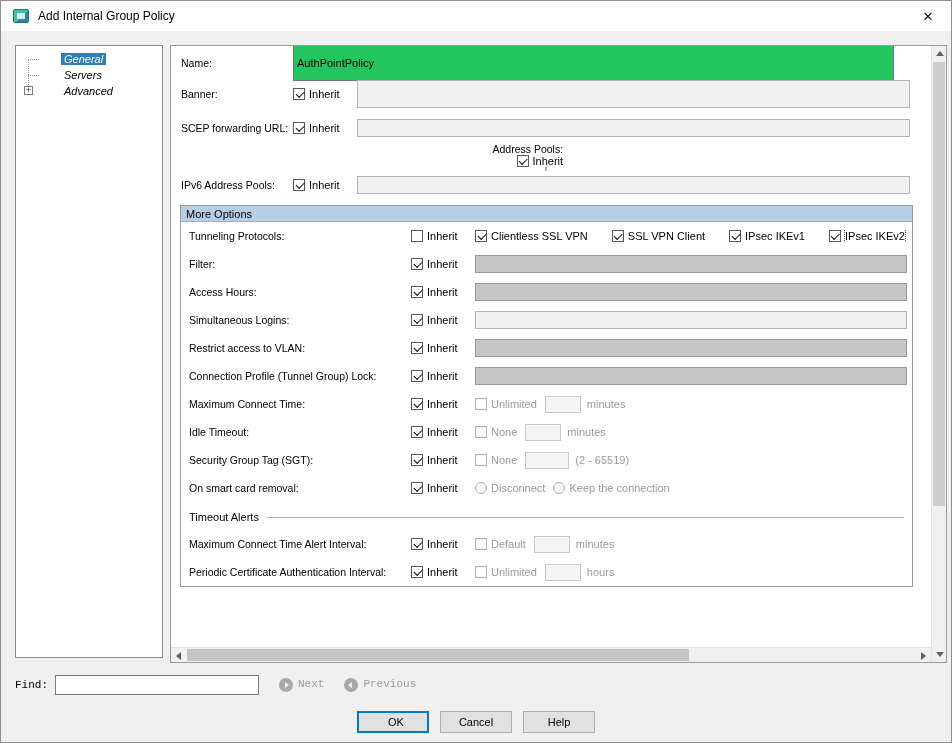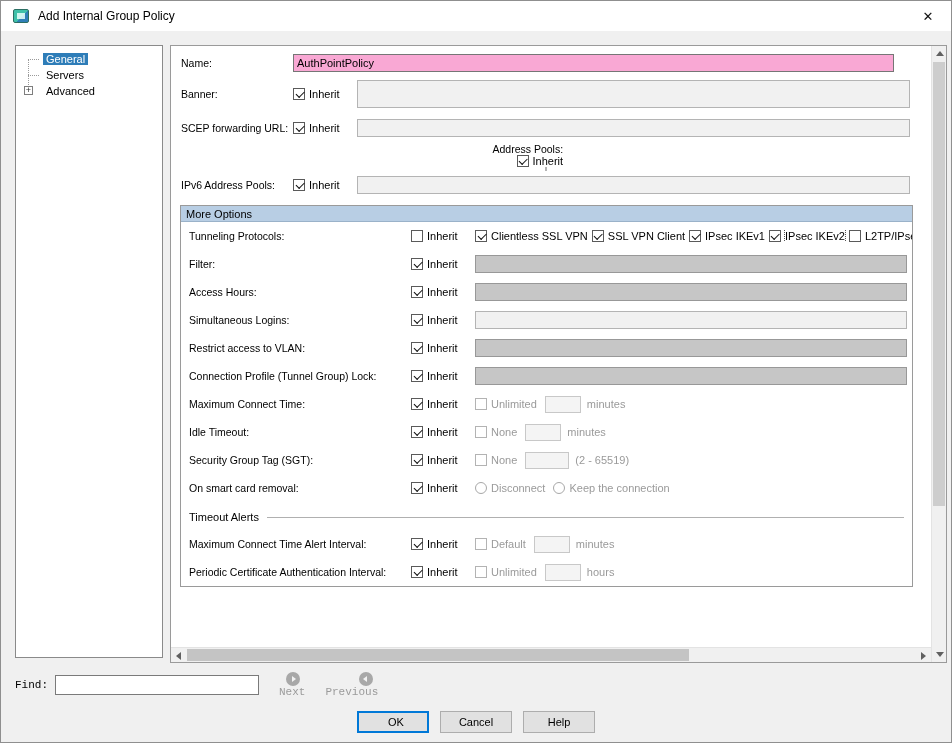--- a/index.html
+++ b/index.html
@@ -20,36 +20,36 @@
   .win-title { margin-left:9px; font-size:12px; }
   .tb-spacer { flex:1; }
   .close-btn { font-size:13px; color:#111; width:22px; text-align:center; cursor:pointer; }
 
   
   .tree { position:absolute; left:14px; top:44px; width:148px; height:613px; background:#fff;
           border:1px solid #8a8a8a; padding-top:5px; }
   .tree-inner { position:relative; }
   .tree-inner::before { content:""; position:absolute; left:12px; top:8px; height:34px;
           border-left:1px dotted #9a9a9a; }
-  .tree-row { position:relative; height:16px; line-height:16px; padding-left:27px; cursor:default; }
+  .tree-row { position:relative; height:16px; line-height:16px; padding-left:45px; cursor:default;font-style:italic; }
   .tree-row .connector { position:absolute; left:12px; top:8px; width:11px; border-top:1px dotted #9a9a9a; }
   .tree-label { padding:0 3px; }
   .tree-label.selected { background:var(--selection,#2e7db8); color:#fff; }
   .expander { position:absolute; left:8px; top:3px; width:9px; height:9px; background:#fff;
           border:1px solid #7e7e7e; font-size:9px; line-height:7px; text-align:center; color:#333; }
 
   
   .panel { position:absolute; left:169px; top:44px; width:777px; height:618px; background:#fff;
            border:1px solid #9a9a9a; }
   .content { position:absolute; left:0; top:0; right:15px; bottom:15px; overflow:hidden;
              padding:5px 15px 0 10px; background:#fff; }
 
   .frow { display:flex; align-items:center; }
   .flabel { width:112px; font-size:10.5px; white-space:nowrap; flex:0 0 auto; }
-  .text-input { flex:1; height:18px; border:1px solid #767676; background:#f9a8d4;
+  .text-input { flex:1; height:36px; border:1px solid #767676; background:#22c55e;
                 font:inherit; padding:0 3px; margin-right:22px; }
   .field-light { flex:1; background:#f1f1f1; border:1px solid #b4b4b4; margin-right:6px; }
 
   .inh { width:64px; display:flex; align-items:center; flex:0 0 auto; cursor:default; }
   .inh .cb { margin-right:4px; }
 
   .cb { width:12px; height:12px; border:1px solid #5a5a5a; background:#fff; display:inline-block;
         position:relative; flex:0 0 auto; }
   .cb.dis { border-color:#b3b3b3; }
   .cb.checked::after { content:""; position:absolute; left:1.5px; top:2px; width:7px; height:3.5px;
@@ -59,21 +59,21 @@
 
   
   .mbox { margin:6px 3px 0 -1px; border:1px solid #9a9a9a; background:#fff; }
   .mbox-header { height:16px; background:var(--header-bar,#b8cee4); display:flex; align-items:center;
         padding-left:5px; border-bottom:1px solid #9ab2c9; }
   .mrow { display:flex; align-items:center; height:28px; padding-left:8px; overflow:hidden; }
   .mlabel { width:222px; font-size:10.5px; white-space:nowrap; overflow:hidden; flex:0 0 auto; }
   .dropdown { flex:1; height:18px; background:#c6c6c6; border:1px solid #989898; margin-right:5px; }
   .field-mid { flex:1; height:18px; background:#f1f1f1; border:1px solid #b4b4b4; margin-right:5px; }
 
-  .protos { display:flex; gap:4px; flex:1; overflow:hidden; white-space:nowrap; align-items:center; }
+  .protos { display:flex; gap:24px; flex:1; overflow:hidden; white-space:nowrap; align-items:center; }
   .proto { display:flex; align-items:center; flex:0 0 auto; }
   .proto .cb { margin-right:4px; }
   .proto-label.focused { outline:1px dotted #555; }
 
   .sub-opt { display:flex; align-items:center; color:#9a9a9a; margin-right:8px; flex:0 0 auto; }
   .sub-opt .cb { margin-right:4px; }
   .num { width:36px; height:17px; background:#f4f4f4; border:1px solid #c8c8c8; margin-right:6px;
          font:inherit; }
   .num.wide { width:44px; }
   .unit { color:#9a9a9a; white-space:nowrap; }
@@ -95,21 +95,21 @@
             border-right:5px solid #606060; }
   .tri-right { width:0; height:0; border-top:4px solid transparent; border-bottom:4px solid transparent;
             border-left:5px solid #606060; }
   .vthumb { position:absolute; left:1px; right:1px; top:16px; height:72%; background:#cdcdcd; }
   .hthumb { position:absolute; top:1px; bottom:1px; left:16px; width:66%; background:#c4c4c4; }
 
   
   .findbar { position:absolute; left:14px; top:672px; height:24px; display:flex; align-items:center;font-family:Liberation Mono, monospace; }
   .find-input { width:204px; height:20px; border:1px solid #7a7a7a; background:#fff; font:inherit;
                 padding:0 3px; margin-left:7px; }
-  .nav-btn { display:flex; align-items:flex-end; margin-left:20px; color:#9b9b9b; cursor:default;flex-direction:column; }
+  .nav-btn { display:flex; align-items:flex-start; margin-left:20px; color:#9b9b9b; cursor:default; }
   .circle-icon { width:14px; height:14px; border-radius:50%; background:#a8a8a8; position:relative;
                 margin-right:5px; }
   .circle-icon::after { content:""; position:absolute; top:4px; }
   .circle-icon.next::after { left:6px; border-top:3px solid transparent; border-bottom:3px solid transparent;
                 border-left:4px solid #f2f2f2; }
   .circle-icon.prev::after { left:4px; border-top:3px solid transparent; border-bottom:3px solid transparent;
                 border-right:4px solid #f2f2f2; }
 
   
   .footer { position:absolute; left:0; right:0; top:710px; display:flex; justify-content:center; gap:11px; }

